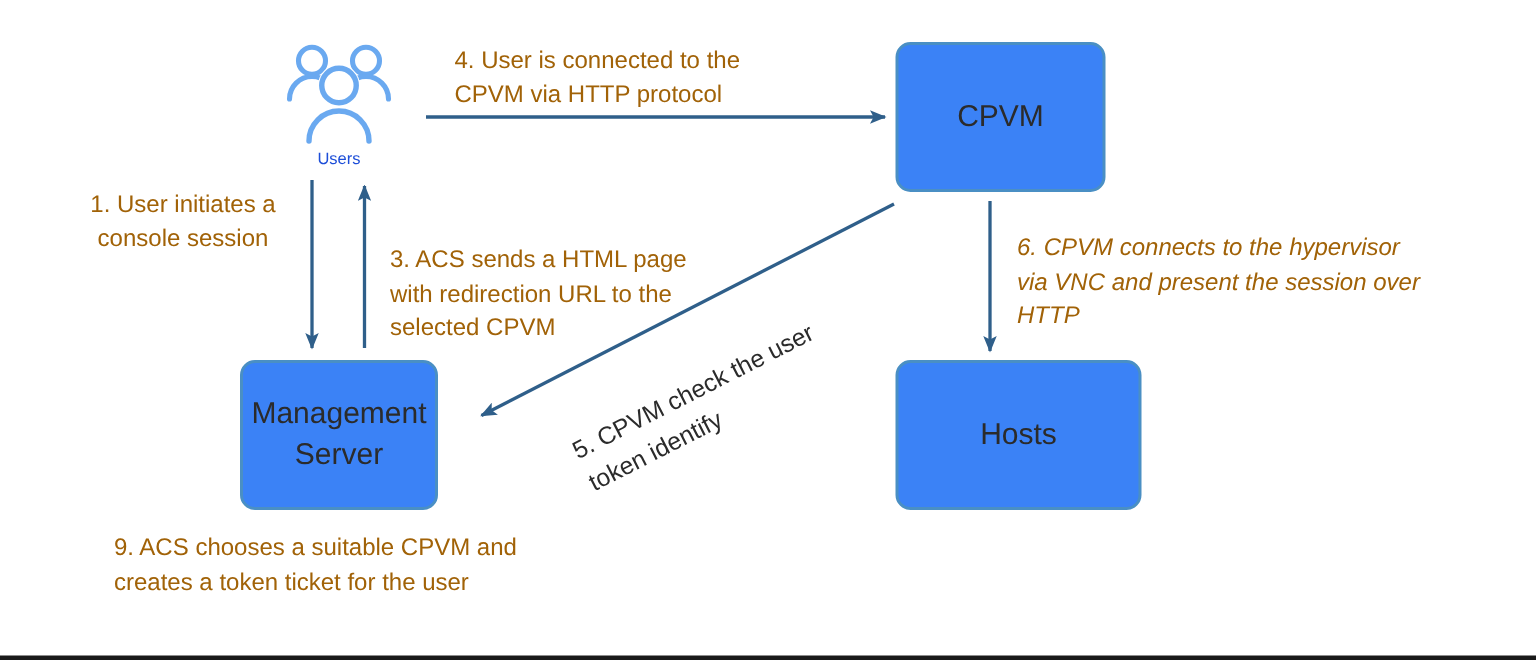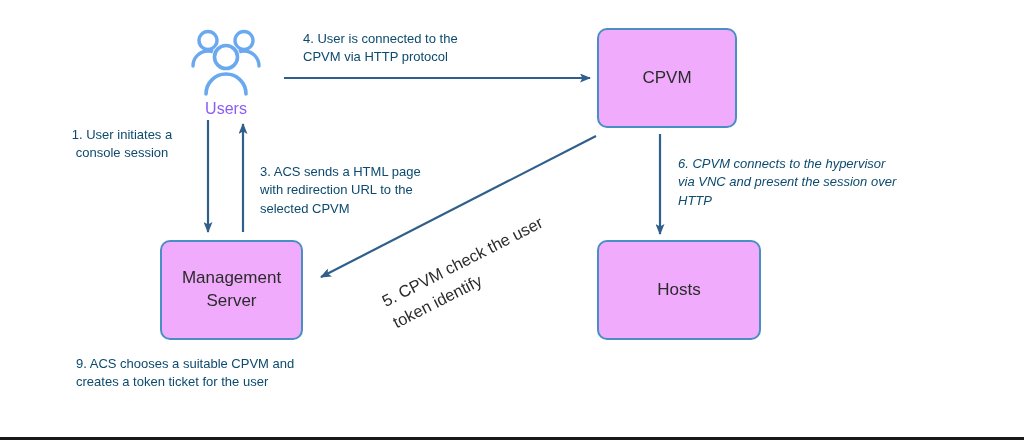--- a/index.html
+++ b/index.html
@@ -15,60 +15,60 @@
     width: 1024px;
     height: 440px;
     background: #ffffff;
     overflow: hidden;
     border-bottom: 3px solid #1a1a1a;
     box-sizing: border-box;
   }
   .node-box {
     position: absolute;
     box-sizing: border-box;
-    background: #f0abfc;
+    background: #3b82f6;
     border: 2px solid #4a8fc4;
     border-radius: 10px;
     display: flex;
     align-items: center;
     justify-content: center;
     text-align: center;
     color: #2b2b2b;
-    font-size: 17px;
+    font-size: 20px;
     line-height: 1.35;
   }
   .node-label {
     display: block;
     white-space: pre-line;
   }
   .caption {
     position: absolute;
-    color: #0c4a6e;
-    font-size: 13px;
+    color: #a16207;
+    font-size: 16px;
     line-height: 1.42;
     white-space: pre-line;
   }
   .caption.center { text-align: center; }
   .caption.left { text-align: left; }
 
   #users-icon-wrap {
     position: absolute;
     left: 188px;
     top: 26px;
     width: 76px;
     height: 74px;
   }
   #users-caption {
     position: absolute;
     left: 178px;
     top: 100px;
     width: 96px;
     text-align: center;
-    font-size: 16px;
-    color: #8b5cf6;
+    font-size: 11px;
+    color: #1d4ed8;
   }
   svg.arrow-layer {
     position: absolute;
     left: 0;
     top: 0;
     width: 1024px;
     height: 440px;
     overflow: visible;
     pointer-events: none;
   }
@@ -103,21 +103,21 @@
         <path d="M18 68 a20 20 0 0 1 40 0"></path>
       </g>
     </svg>
   </div>
   <div id="users-caption">Users</div>
 
   <div class="node-box" style="left:597px; top:28px; width:140px; height:100px;">
     <span class="node-label">CPVM</span>
   </div>
 
-  <div class="node-box" style="left:160px; top:240px; width:143px; height:100px;">
+  <div class="node-box" style="left:160px; top:240px; width:132px; height:100px;">
     <span class="node-label">Management
 Server</span>
   </div>
 
   <div class="node-box" style="left:597px; top:240px; width:164px; height:100px;">
     <span class="node-label">Hosts</span>
   </div>
 
   <svg class="arrow-layer">
     <defs>

